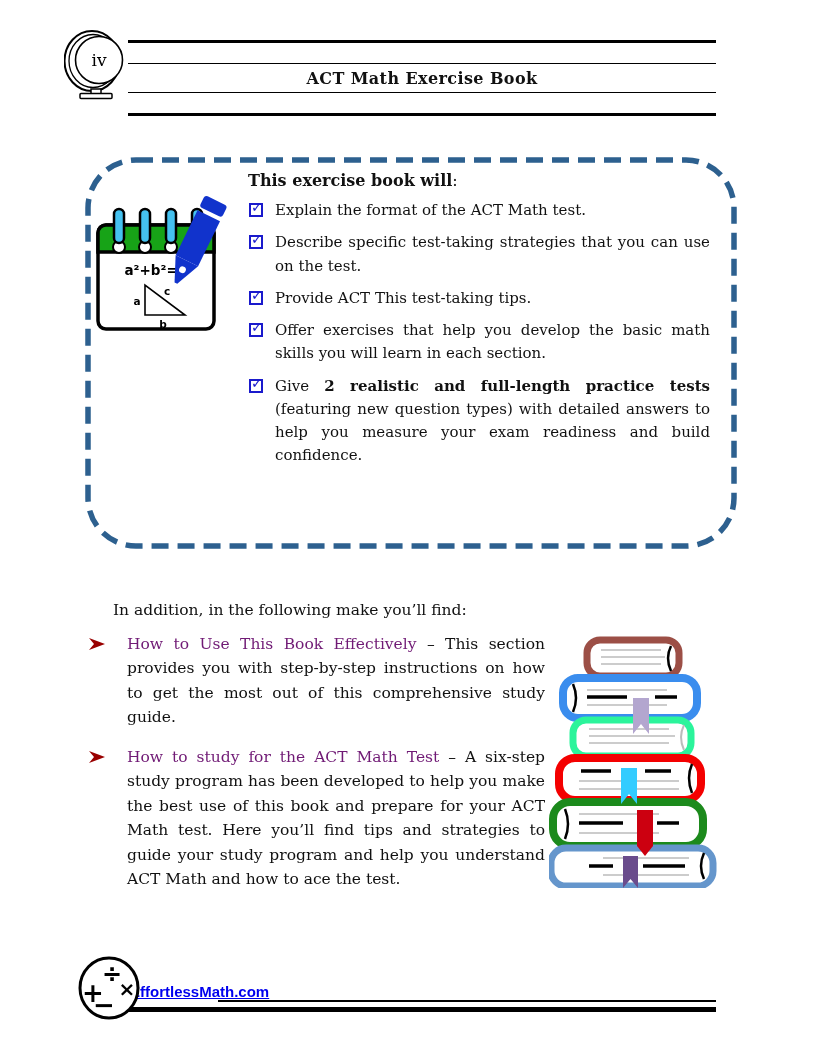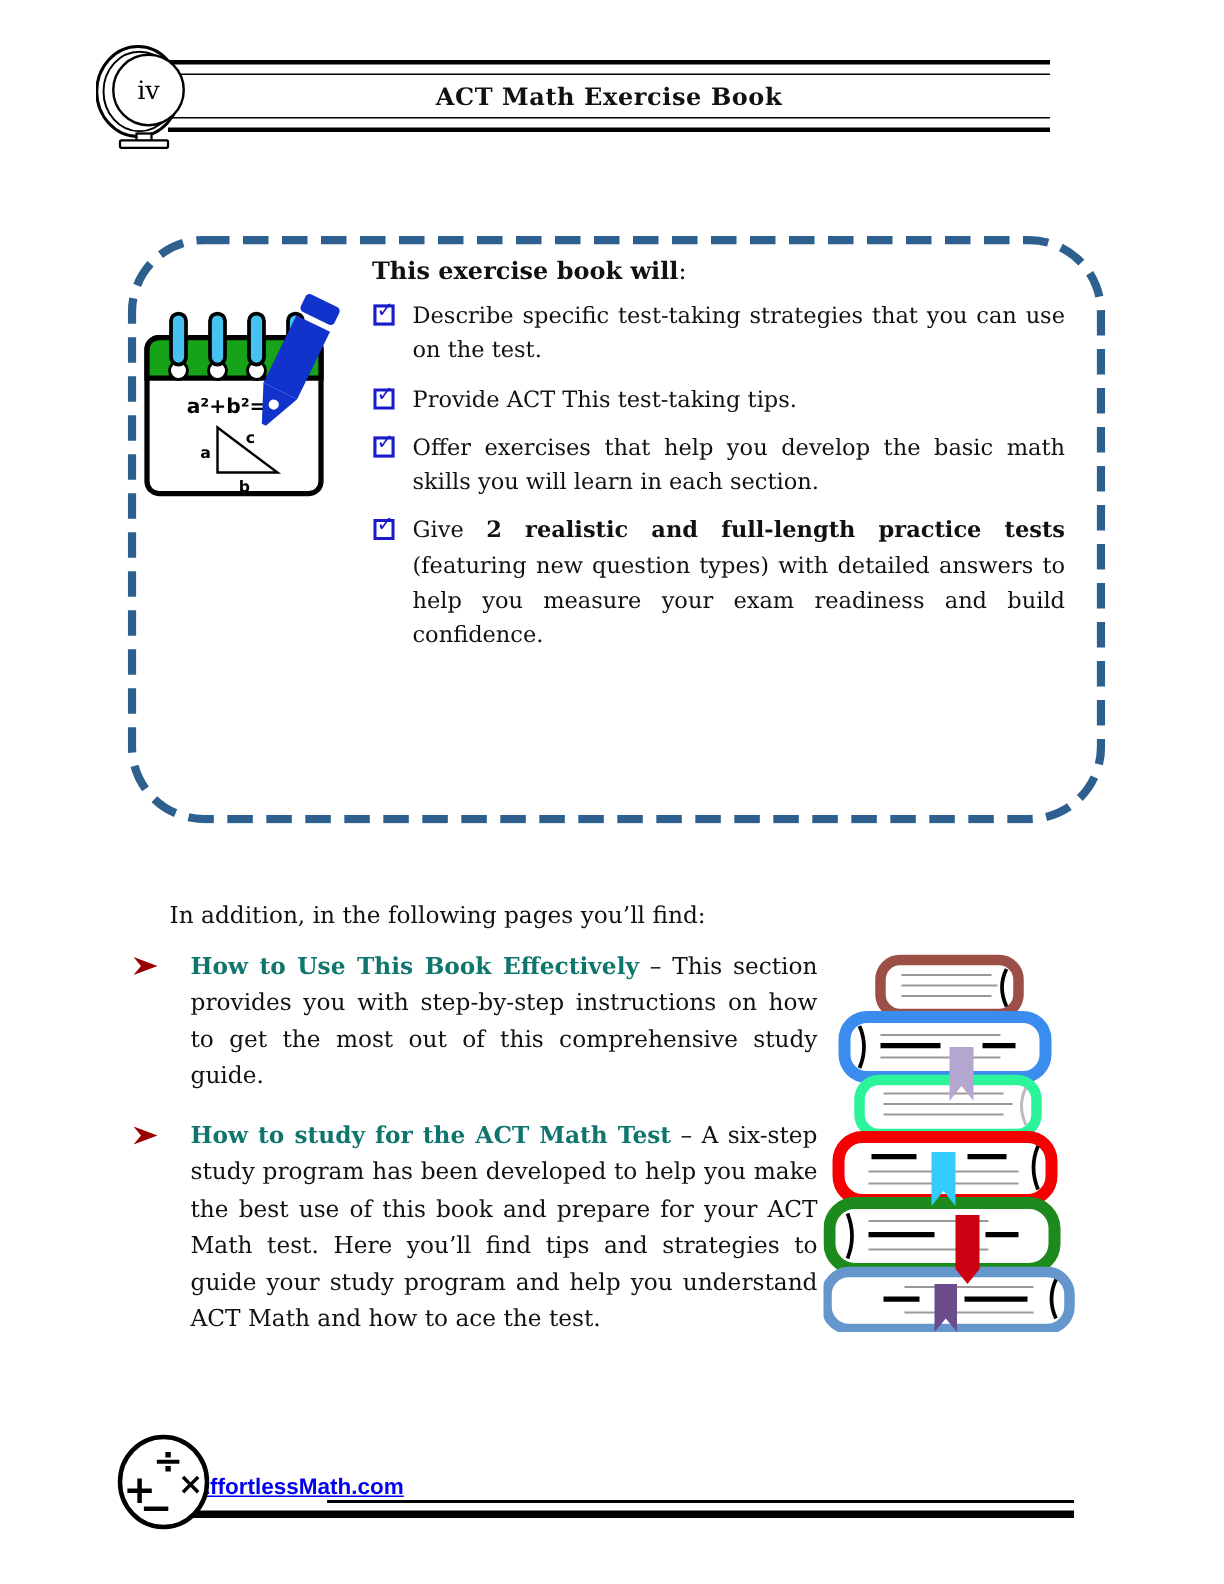--- a/index.html
+++ b/index.html
@@ -5,23 +5,23 @@
   * { margin:0; padding:0; box-sizing:border-box; }
   body { background:#888; }
   .page {
     position:relative; width:816px; height:1056px; margin:0 auto;
     background:#ffffff; overflow:hidden;
     font-family:"DejaVu Serif", serif; color:#111;
   }
 
   
   .header-band {
-    position:absolute; top:40px; left:112px; width:588px;
+    position:absolute; top:40px; left:128px; width:588px;
     border-top:3.5px solid #000; border-bottom:3.5px solid #000;
-    padding:6px 0;
+    padding:20px 0;
   }
   .header-band-inner {
     border-top:1.5px solid #000; border-bottom:1.5px solid #000;
     text-align:center; padding:5px 0 4px 0;
   }
   .header-title { font-weight:bold; font-size:16px; letter-spacing:.4px; }
   .globe { position:absolute; top:28px; left:64px; }
 
   
   .intro-box {
@@ -54,21 +54,21 @@
     text-align:justify; text-indent:28px; font-size:15.5px; line-height:1.62;
   }
   .lead-in { margin-top:17px; text-indent:28px; font-size:15.5px; }
   .addition-row { display:flex; margin-top:13px; }
   .bullets { width:460px; }
   .bullet {
     position:relative; padding-left:42px; margin-bottom:15px;
     font-size:15.5px; line-height:1.58; text-align:justify;
   }
   .bullet-marker { position:absolute; left:4px; top:5px; }
-  .bullet-title { color:#0f766e; font-weight:bold; }
+  .bullet-title { color:#701a75; font-weight:normal; }
   .books-col { flex:1; display:flex; justify-content:center; padding-top:4px; }
 
   
   .footer-link {
     position:absolute; left:130px; top:983px;
     font-family:"Liberation Sans", sans-serif; font-weight:bold; font-size:15px;
     color:#0000ee; text-decoration:underline;
   }
   .footer-thin-line { position:absolute; left:218px; top:1000px; width:498px; height:2px; background:#000; }
   .footer-thick-line { position:absolute; left:112px; top:1007px; width:604px; height:5px; background:#000; }
@@ -125,21 +125,21 @@
       </g>
     </svg>
 
     <div class="box-content">
       <div class="box-heading"><span>This exercise book will</span><span class="colon">:</span></div>
       <ul class="checklist">
         <li>
           <span class="checkbox">
               <span class="check">✓</span>
             </span>
-          <b></b><span></span>
+          <span>Explain the format of the ACT Math test.</span><b></b><span></span>
         </li>
         <li>
           <span class="checkbox">
               <span class="check">✓</span>
             </span>
           <span>Describe specific test-taking strategies that you can use on the test.</span><b></b><span></span>
         </li>
         <li>
           <span class="checkbox">
               <span class="check">✓</span>
@@ -162,21 +162,21 @@
           <span class="checkbox">
               <span class="check">✓</span>
             </span>
           <span>Give </span><b>2 realistic and full-length practice tests</b><span> (featuring new question types) with detailed answers to help you measure your exam readiness and build confidence.</span>
         </li>
       </ul>
     </div>
   </div>
 
   <div class="main">
-    <p class="lead-in">In addition, in the following pages you’ll find:</p>
+    <p class="lead-in">In addition, in the following make you’ll find:</p>
 
     <div class="addition-row">
       <div class="bullets">
         <div class="bullet">
           <svg class="bullet-marker" width="17" height="14" viewBox="0 0 17 14">
             <polygon points="0,1 16,7 0,13 5,7" fill="#990000"></polygon>
           </svg>
           <span class="bullet-title">How to Use This Book Effectively</span>
           <span>– This section provides you with step-by-step instructions on how to get the most out of this comprehensive study guide.</span>
         </div>

